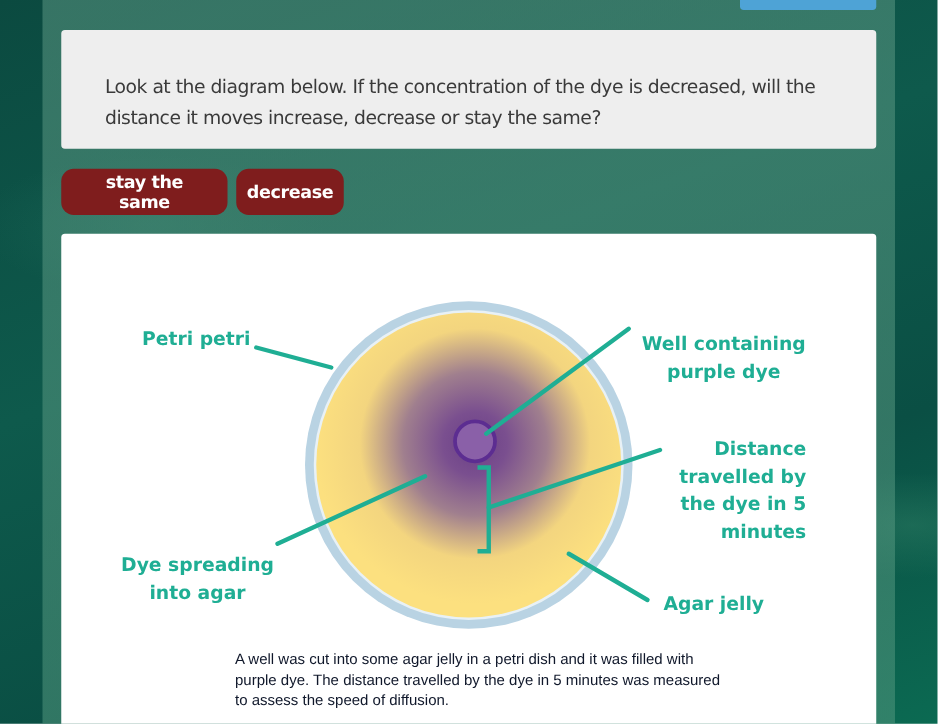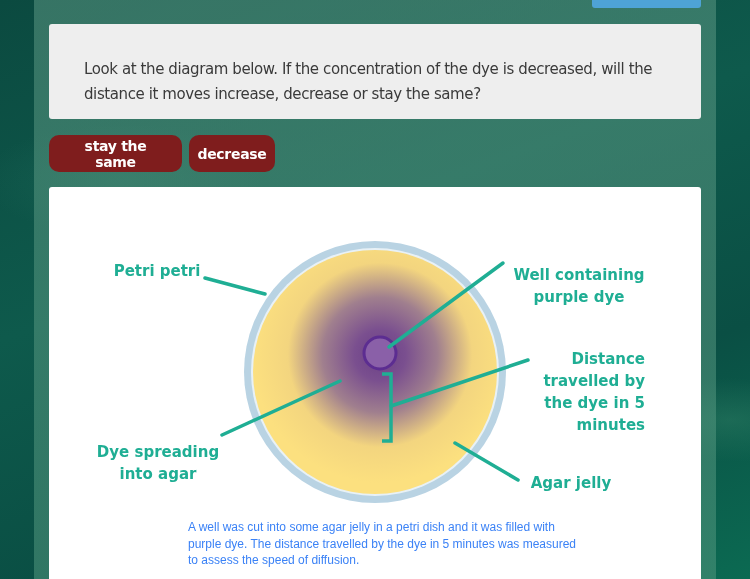--- a/index.html
+++ b/index.html
@@ -49,21 +49,21 @@
     }
     .diagram { position: absolute; left: 0; top: 0; }
     .label {
       position: absolute; color: #1fae94; font-family: "DejaVu Sans", sans-serif;
       font-weight: bold; font-size: 15px; line-height: 22px; text-align: center;
     }
     .label.left-align { text-align: right; }
     .caption {
       position: absolute; left: 188px; top: 519px; width: 400px;
       font-family: "Liberation Sans", sans-serif; font-size: 12px; line-height: 16.5px;
-      color: #3b82f6; margin: 0;
+      color: #0f172a; margin: 0;
     }
   </style>
 </head>
 <body>
 
 <div class="bg-streak"></div>
 <div class="panel"></div>
 <div class="top-button"></div>
 
 <div class="question-box">

